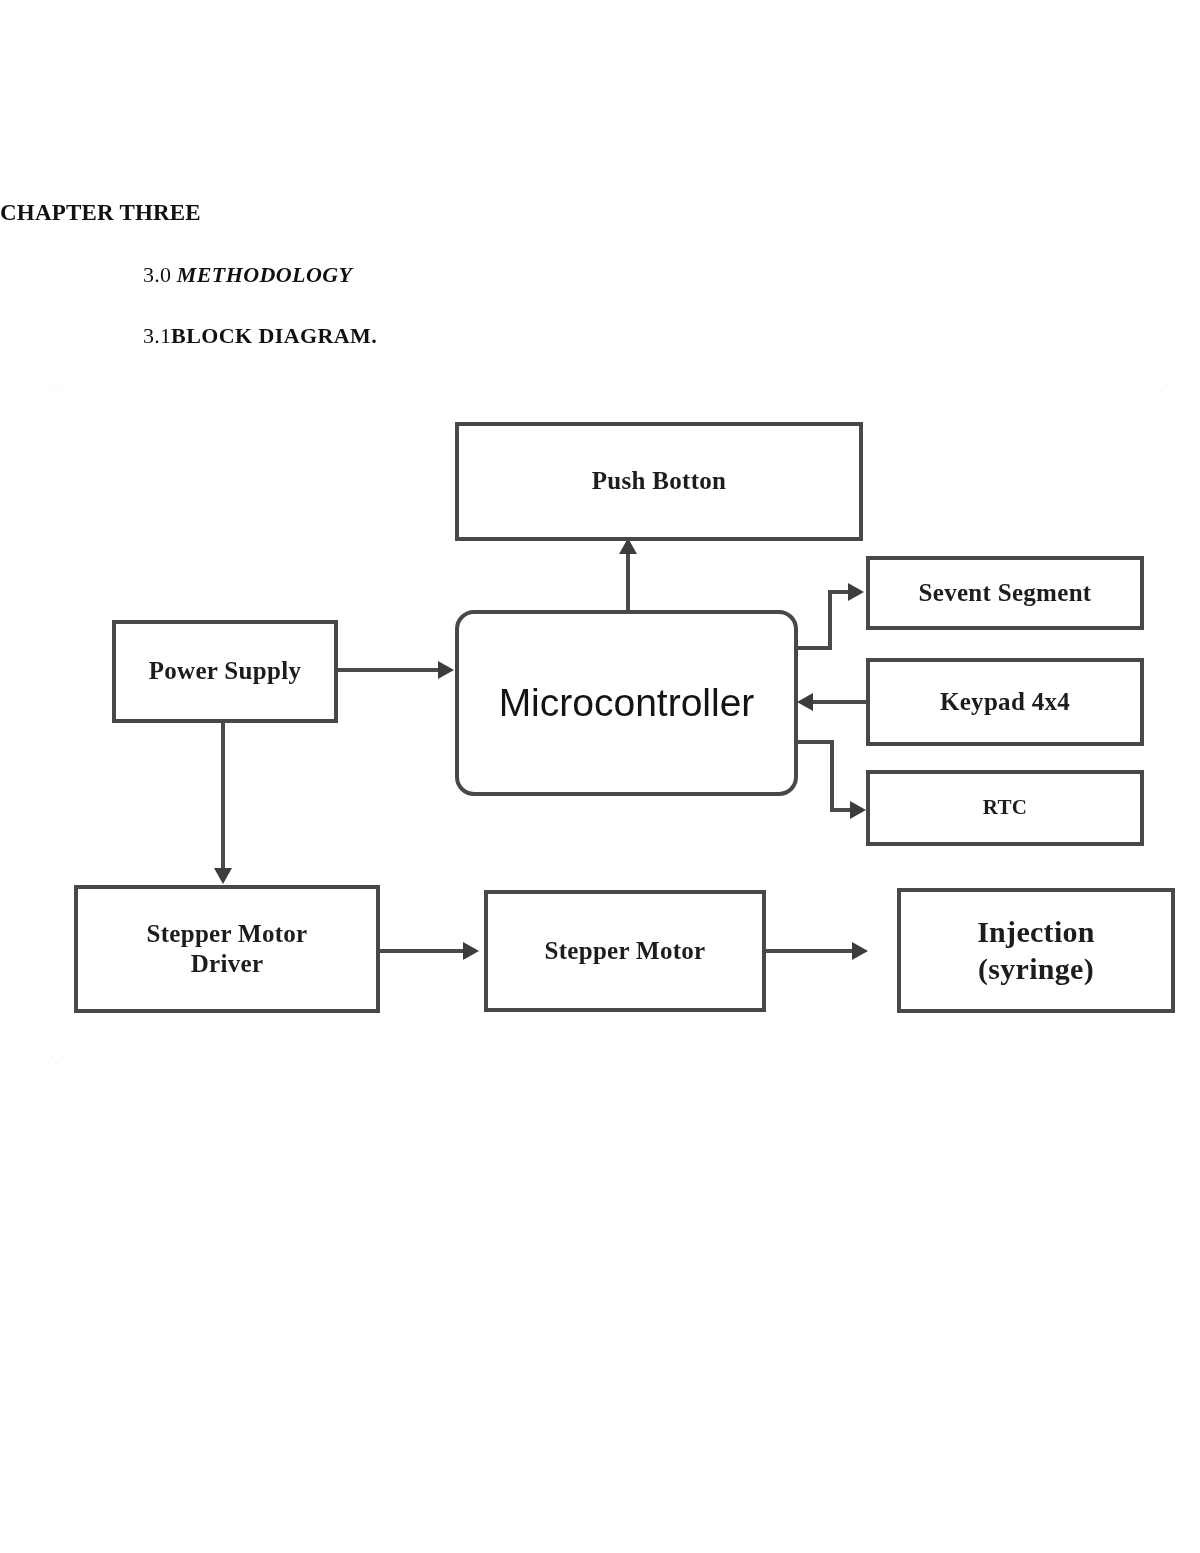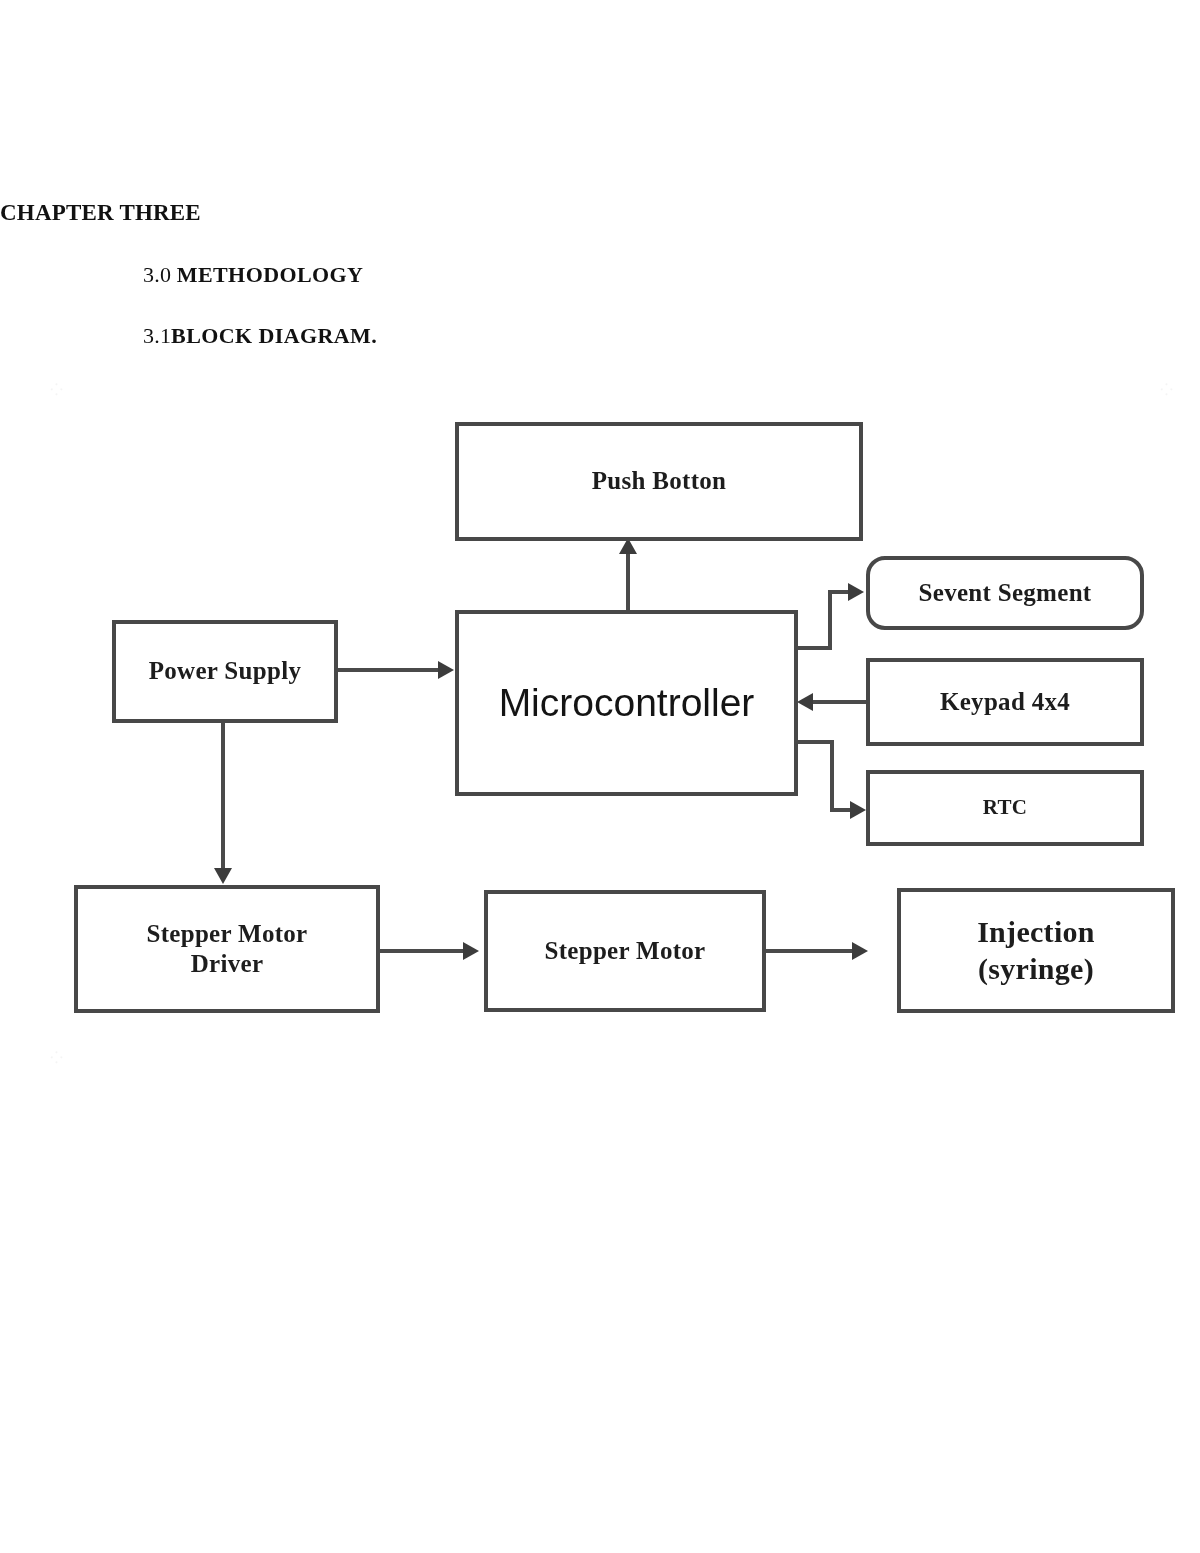--- a/index.html
+++ b/index.html
@@ -43,21 +43,21 @@
     font-size: 23px;
     font-weight: 700;
   }
   #sec-3-0 {
     left: 143px;
     top: 262px;
     font-size: 22px;
     font-weight: 400;
   }
   #sec-3-0 .num { font-weight: 400; }
-  #sec-3-0 .txt { font-weight: 700; letter-spacing: 0.4px; }
+  #sec-3-0 .txt { font-weight: 700; letter-spacing: 0.4px; font-style: italic; }
   #sec-3-1 {
     left: 143px;
     top: 323px;
     font-size: 22px;
   }
   #sec-3-1 .num { font-weight: 400; }
   #sec-3-1 .txt { font-weight: 700; letter-spacing: 0.4px; }
 
   
   #diagram {
@@ -88,23 +88,24 @@
 
   
   #blk-push-button   { left: 455px;  top: 422px; width: 408px; height: 119px; font-size: 25px; }
   #blk-microcontroller {
     left: 455px;  top: 610px; width: 343px; height: 186px;
     font-family: "Liberation Sans", "DejaVu Sans", sans-serif;
     font-weight: 400;
     font-size: 39px;
     letter-spacing: 0px;
     color: #141414;
+    border-radius: 19px;
   }
   #blk-power-supply  { left: 112px;  top: 620px; width: 226px; height: 103px; font-size: 25px; }
-  #blk-seven-segment { left: 866px;  top: 556px; width: 278px; height: 74px;  font-size: 25px; border-radius: 19px; }
+  #blk-seven-segment { left: 866px;  top: 556px; width: 278px; height: 74px;  font-size: 25px; }
   #blk-keypad        { left: 866px;  top: 658px; width: 278px; height: 88px;  font-size: 25px; }
   #blk-rtc           { left: 866px;  top: 770px; width: 278px; height: 76px;  font-size: 21px; }
   #blk-stepper-driver{ left: 74px;   top: 885px; width: 306px; height: 128px; font-size: 25px; }
   #blk-stepper-motor { left: 484px;  top: 890px; width: 282px; height: 122px; font-size: 25px; }
   #blk-injection     { left: 897px;  top: 888px; width: 278px; height: 125px; font-size: 30px; }
 
   
   .conn {
     position: absolute;
     background: #4a4a4a;

